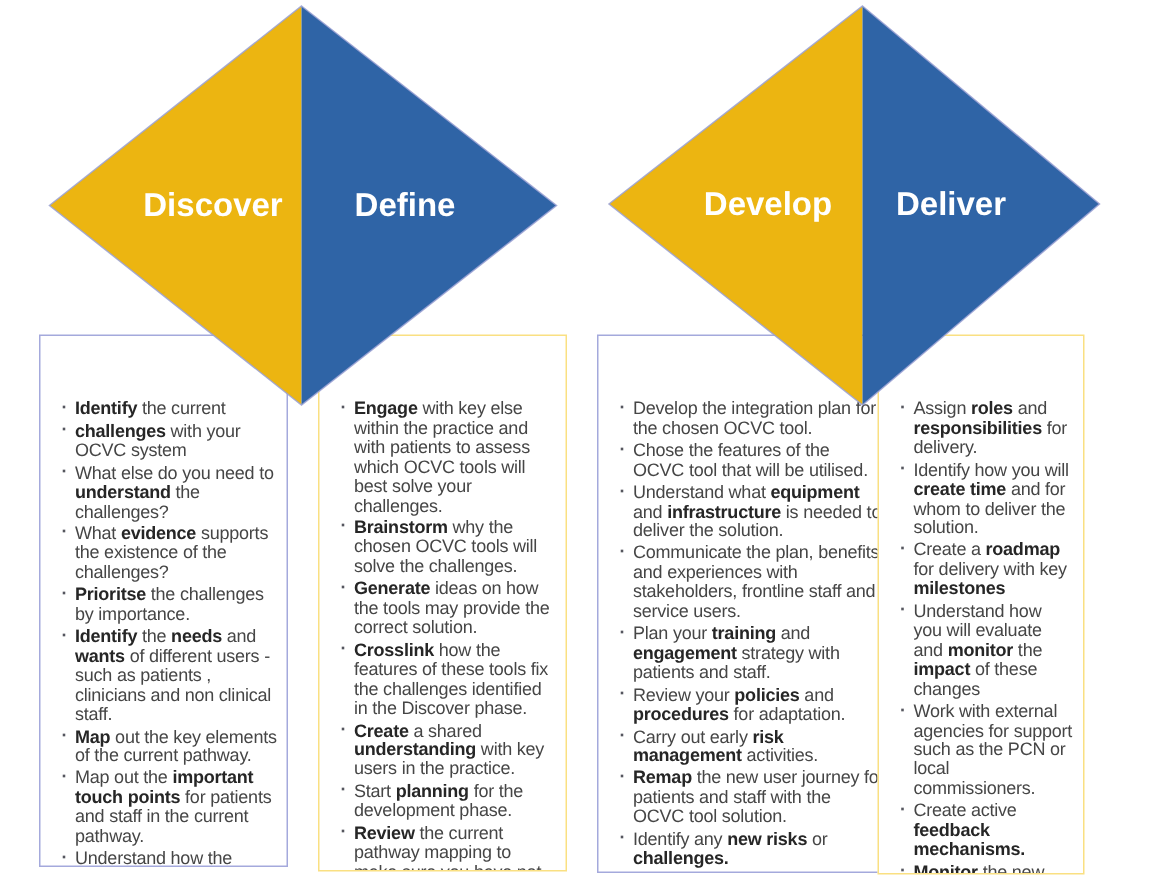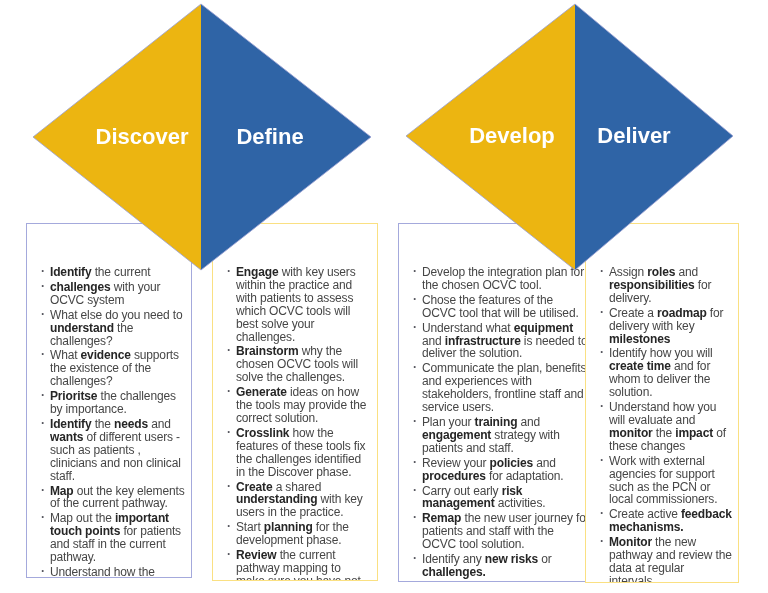--- a/index.html
+++ b/index.html
@@ -12,21 +12,21 @@
   
   .phase-box{
     position:absolute;background:#fff;border:1px solid #ccc;
     box-sizing:border-box;z-index:1;overflow:hidden;
   }
   .border-purple{border-color:var(--box-border-purple,#A4A9DC);}
   .border-yellow{border-color:var(--box-border-yellow,#FAE082);}
   #box-discover{left:26px;top:223px;width:166px;height:355px;}
   #box-define{left:212px;top:223px;width:166px;height:358px;}
   #box-develop{left:398px;top:223px;width:199px;height:359px;}
-  #box-deliver{left:585px;top:223px;width:154px;height:360px;}
+  #box-deliver{left:585px;top:223px;width:138px;height:360px;}
 
   .phase-box ul{
     list-style:none;margin:0;padding:42px 6px 0 23px;
   }
   .phase-box li{
     position:relative;
     font-size:12px;letter-spacing:-0.15px;line-height:12.9px;
     color:var(--text,#464646);
     margin:0 0 2px 0;
   }
@@ -62,21 +62,21 @@
         <li><span>What </span><span class="b">evidence</span><span> supports the existence of the challenges?</span></li>
         <li><span class="b">Prioritse</span><span> the challenges by importance.</span></li>
         <li><span class="b">Identify</span><span> the </span><span class="b">needs</span><span> and </span><span class="b">wants</span><span> of different users - such as patients , clinicians and non clinical staff.</span></li>
         <li><span class="b">Map</span><span> out the key elements of the current pathway.</span></li>
         <li><span>Map out the </span><span class="b">important touch points</span><span> for patients and staff in the current pathway.</span></li>
         <li><span>Understand how the interconnecting systems and users </span><span class="b">link</span><span> together.</span></li>
       </ul>
   </div>
   <div class="phase-box border-yellow" id="box-define">
     <ul>
-        <li><span class="b">Engage</span><span> with key users within the practice and with patients to assess which OCVC tools will best solve your challenges.</span></li>
+        <li><span class="b">Engage</span><span> with key else within the practice and with patients to assess which OCVC tools will best solve your challenges.</span></li>
         <li><span class="b">Brainstorm</span><span> why the chosen OCVC tools will solve the challenges.</span></li>
         <li><span class="b">Generate</span><span> ideas on how the tools may provide the correct solution.</span></li>
         <li><span class="b">Crosslink</span><span> how the features of these tools fix the challenges identified in the Discover phase.</span></li>
         <li><span class="b">Create</span><span> a shared </span><span class="b">understanding</span><span> with key users in the practice.</span></li>
         <li><span>Start </span><span class="b">planning</span><span> for the development phase.</span></li>
         <li><span class="b">Review</span><span> the current pathway mapping to make sure you have not missed anything.</span></li>
       </ul>
   </div>
   <div class="phase-box border-purple" id="box-develop">
     <ul>
@@ -87,22 +87,22 @@
         <li><span>Plan your </span><span class="b">training</span><span> and </span><span class="b">engagement</span><span> strategy with patients and staff.</span></li>
         <li><span>Review your </span><span class="b">policies</span><span> and </span><span class="b">procedures</span><span> for adaptation.</span></li>
         <li><span>Carry out early </span><span class="b">risk management</span><span> activities.</span></li>
         <li><span class="b">Remap</span><span> the new user journey for patients and staff with the OCVC tool solution.</span></li>
         <li><span>Identify any </span><span class="b">new risks</span><span> or </span><span class="b">challenges.</span></li>
       </ul>
   </div>
   <div class="phase-box border-yellow" id="box-deliver">
     <ul>
         <li><span>Assign </span><span class="b">roles</span><span> and </span><span class="b">responsibilities</span><span> for delivery.</span></li>
+        <li><span>Identify how you will </span><span class="b">create time</span><span> and for whom to deliver the solution.</span></li>
         <li><span>Create a </span><span class="b">roadmap</span><span> for delivery with key </span><span class="b">milestones</span></li>
-        <li><span>Identify how you will </span><span class="b">create time</span><span> and for whom to deliver the solution.</span></li>
         <li><span>Understand how you will evaluate and </span><span class="b">monitor</span><span> the </span><span class="b">impact</span><span> of these changes</span></li>
         <li><span>Work with external agencies for support such as the PCN or local commissioners.</span></li>
         <li><span>Create active </span><span class="b">feedback mechanisms.</span></li>
         <li><span class="b">Monitor</span><span> the new pathway and review the data at regular intervals.</span></li>
         <li><span class="b">Adapt</span><span> as needed to keep improving the solution</span></li>
       </ul>
   </div>
 
   <svg class="diamonds" width="768" height="593" viewBox="0 0 768 593">
 

